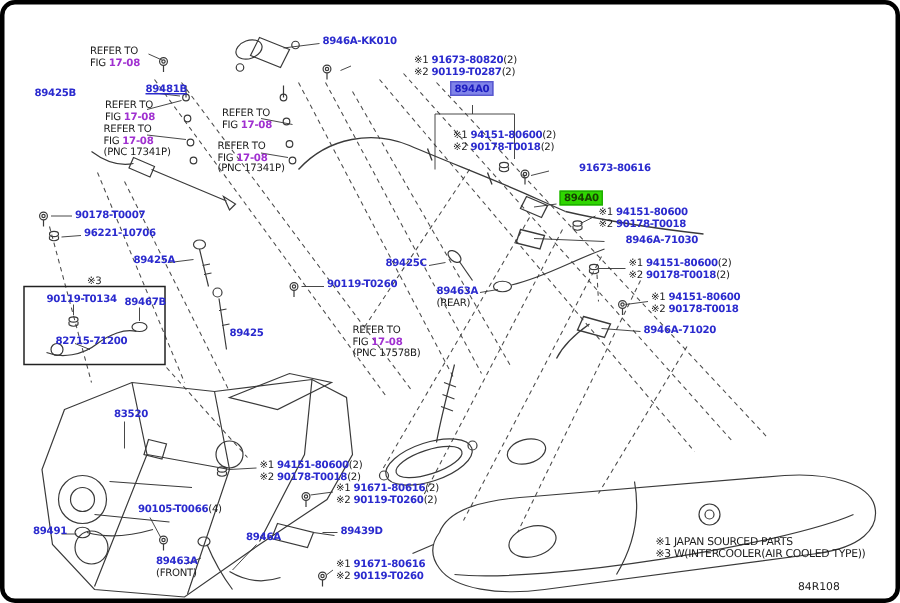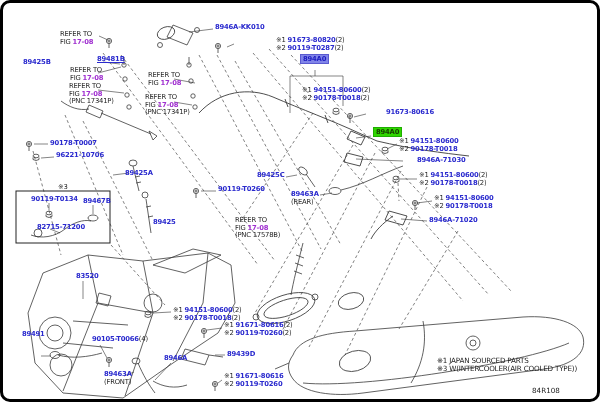--- a/index.html
+++ b/index.html
@@ -243,21 +243,21 @@
       </div>
       <div class="lbl" style="left: 426px; top: 214px;">
         <div class="lbl-line"><span class="c-b">8946A-71020</span></div>
       </div>
       <div class="lbl" style="left: 47px; top: 137px;">
         <div class="lbl-line"><span class="c-b">90178-T0007</span></div>
       </div>
       <div class="lbl" style="left: 53px; top: 149px;">
         <div class="lbl-line"><span class="c-b">96221-10706</span></div>
       </div>
-      <div class="lbl" style="left: 86px; top: 167px; margin-left: 36px;">
+      <div class="lbl" style="left: 86px; top: 167px;">
         <div class="lbl-line"><span class="c-b">89425A</span></div>
       </div>
       <div class="lbl" style="left: 55px; top: 181px;">
         <div class="lbl-line"><span class="c-k">※3</span></div>
       </div>
       <div class="lbl" style="left: 28px; top: 193px;">
         <div class="lbl-line"><span class="c-b">90119-T0134</span></div>
       </div>
       <div class="lbl" style="left: 80px; top: 195px;">
         <div class="lbl-line"><span class="c-b">89467B</span></div>
@@ -282,21 +282,21 @@
         <div class="lbl-line"><span class="c-k">REFER TO</span></div>
         <div class="lbl-line"><span class="c-k">FIG </span><span class="c-m">17-08</span></div>
         <div class="lbl-line"><span class="c-k">(PNC 17578B)</span></div>
       </div>
       <div class="lbl" style="left: 73px; top: 270px;">
         <div class="lbl-line"><span class="c-b">83520</span></div>
       </div>
       <div class="lbl" style="left: 89px; top: 333px;">
         <div class="lbl-line"><span class="c-b">90105-T0066</span><span class="c-k">(4)</span></div>
       </div>
-      <div class="lbl" style="left: 19px; top: 328px;">
+      <div class="lbl" style="left: 19px; top: 348px;">
         <div class="lbl-line"><span class="c-b">89491</span></div>
       </div>
       <div class="lbl" style="left: 101px; top: 368px;">
         <div class="lbl-line"><span class="c-b">89463A</span></div>
         <div class="lbl-line"><span class="c-k">(FRONT)</span></div>
       </div>
       <div class="lbl" style="left: 161px; top: 352px;">
         <div class="lbl-line"><span class="c-b">8946A</span></div>
       </div>
       <div class="lbl" style="left: 170px; top: 304px;">

